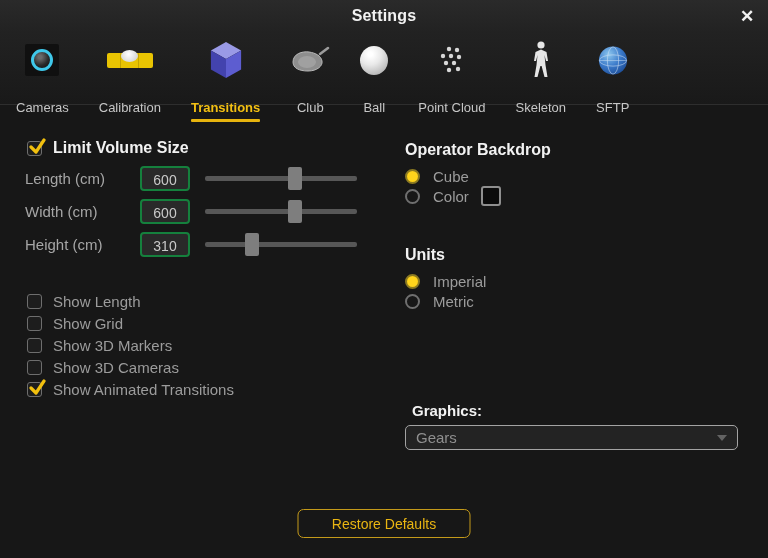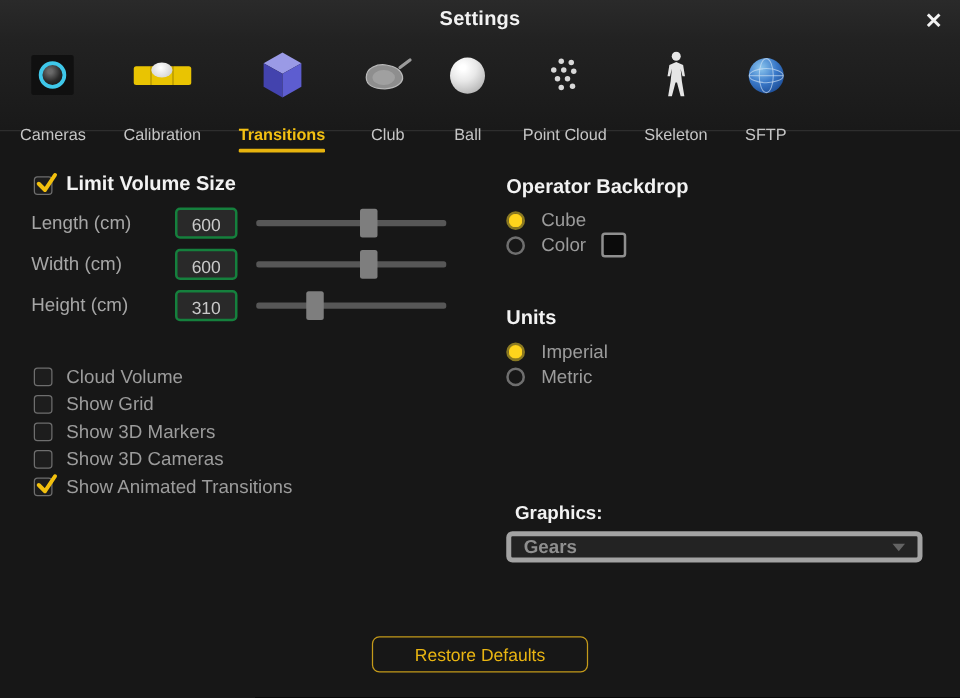--- a/index.html
+++ b/index.html
@@ -59,22 +59,22 @@
   
   .rhead{color:#f2f2f2;font-size:16px;font-weight:bold;height:20px;line-height:20px;}
   .radio-row{display:flex;align-items:center;height:20px;cursor:pointer;}
   .radio-group{margin-top:6px;}
   .radio{width:15px;height:15px;border-radius:50%;border:2px solid #6f6f6f;box-sizing:border-box;flex:none;}
   .radio.selected{border-color:#8b7a22;background:radial-gradient(circle,#ffd41c 0 58%,#e9b208 100%);}
   .radio-label{color:#9c9c9c;font-size:15px;margin-left:13px;}
   .swatch{width:16px;height:16px;background:#0b0b0b;border:2px solid #8f8f8f;border-radius:3px;margin-left:12px;cursor:pointer;}
   .units-block{margin-top:39px;}
   .graphics-label{margin-top:90px;margin-left:7px;color:#f2f2f2;font-size:15px;font-weight:bold;height:20px;line-height:20px;}
-  .dropdown{margin-top:4px;width:333px;height:25px;background:#232323;border:4px solid #a3a3a3;border-radius:5px;
-    display:flex;align-items:center;box-sizing:border-box;padding:0 10px;cursor:pointer;font-weight:bold;}
+  .dropdown{margin-top:4px;width:333px;height:25px;background:#232323;border:1px solid #a3a3a3;border-radius:5px;
+    display:flex;align-items:center;box-sizing:border-box;padding:0 10px;cursor:pointer;}
   .dropdown-value{color:#8f8f8f;font-size:15px;flex:1;}
   .caret{width:0;height:0;border-left:5px solid transparent;border-right:5px solid transparent;border-top:6px solid #636363;}
   
   .restore-btn{position:absolute;left:50%;transform:translateX(-50%);top:509px;width:171px;height:27px;
     background:transparent;border:1px solid #c49a1a;border-radius:6px;color:#e9b512;font-size:14px;
     font-family:"Liberation Sans", sans-serif;cursor:pointer;display:flex;align-items:center;justify-content:center;}
 </style>
 </head>
 <body>
 
@@ -203,21 +203,21 @@
       <span class="slider-label">Height (cm)</span>
       <span class="num-input">310</span>
       <span class="slider">
           <span class="thumb" style="left: 31%;"></span>
         </span>
     </div>
 
     <div class="chk-list">
       <div class="chk-row">
         <span class="checkbox"></span>
-        <span class="chk-label">Cloud Volume</span>
+        <span class="chk-label">Show Length</span>
       </div>
       <div class="chk-row">
         <span class="checkbox"></span>
         <span class="chk-label">Show Grid</span>
       </div>
       <div class="chk-row">
         <span class="checkbox"></span>
         <span class="chk-label">Show 3D Markers</span>
       </div>
       <div class="chk-row">

